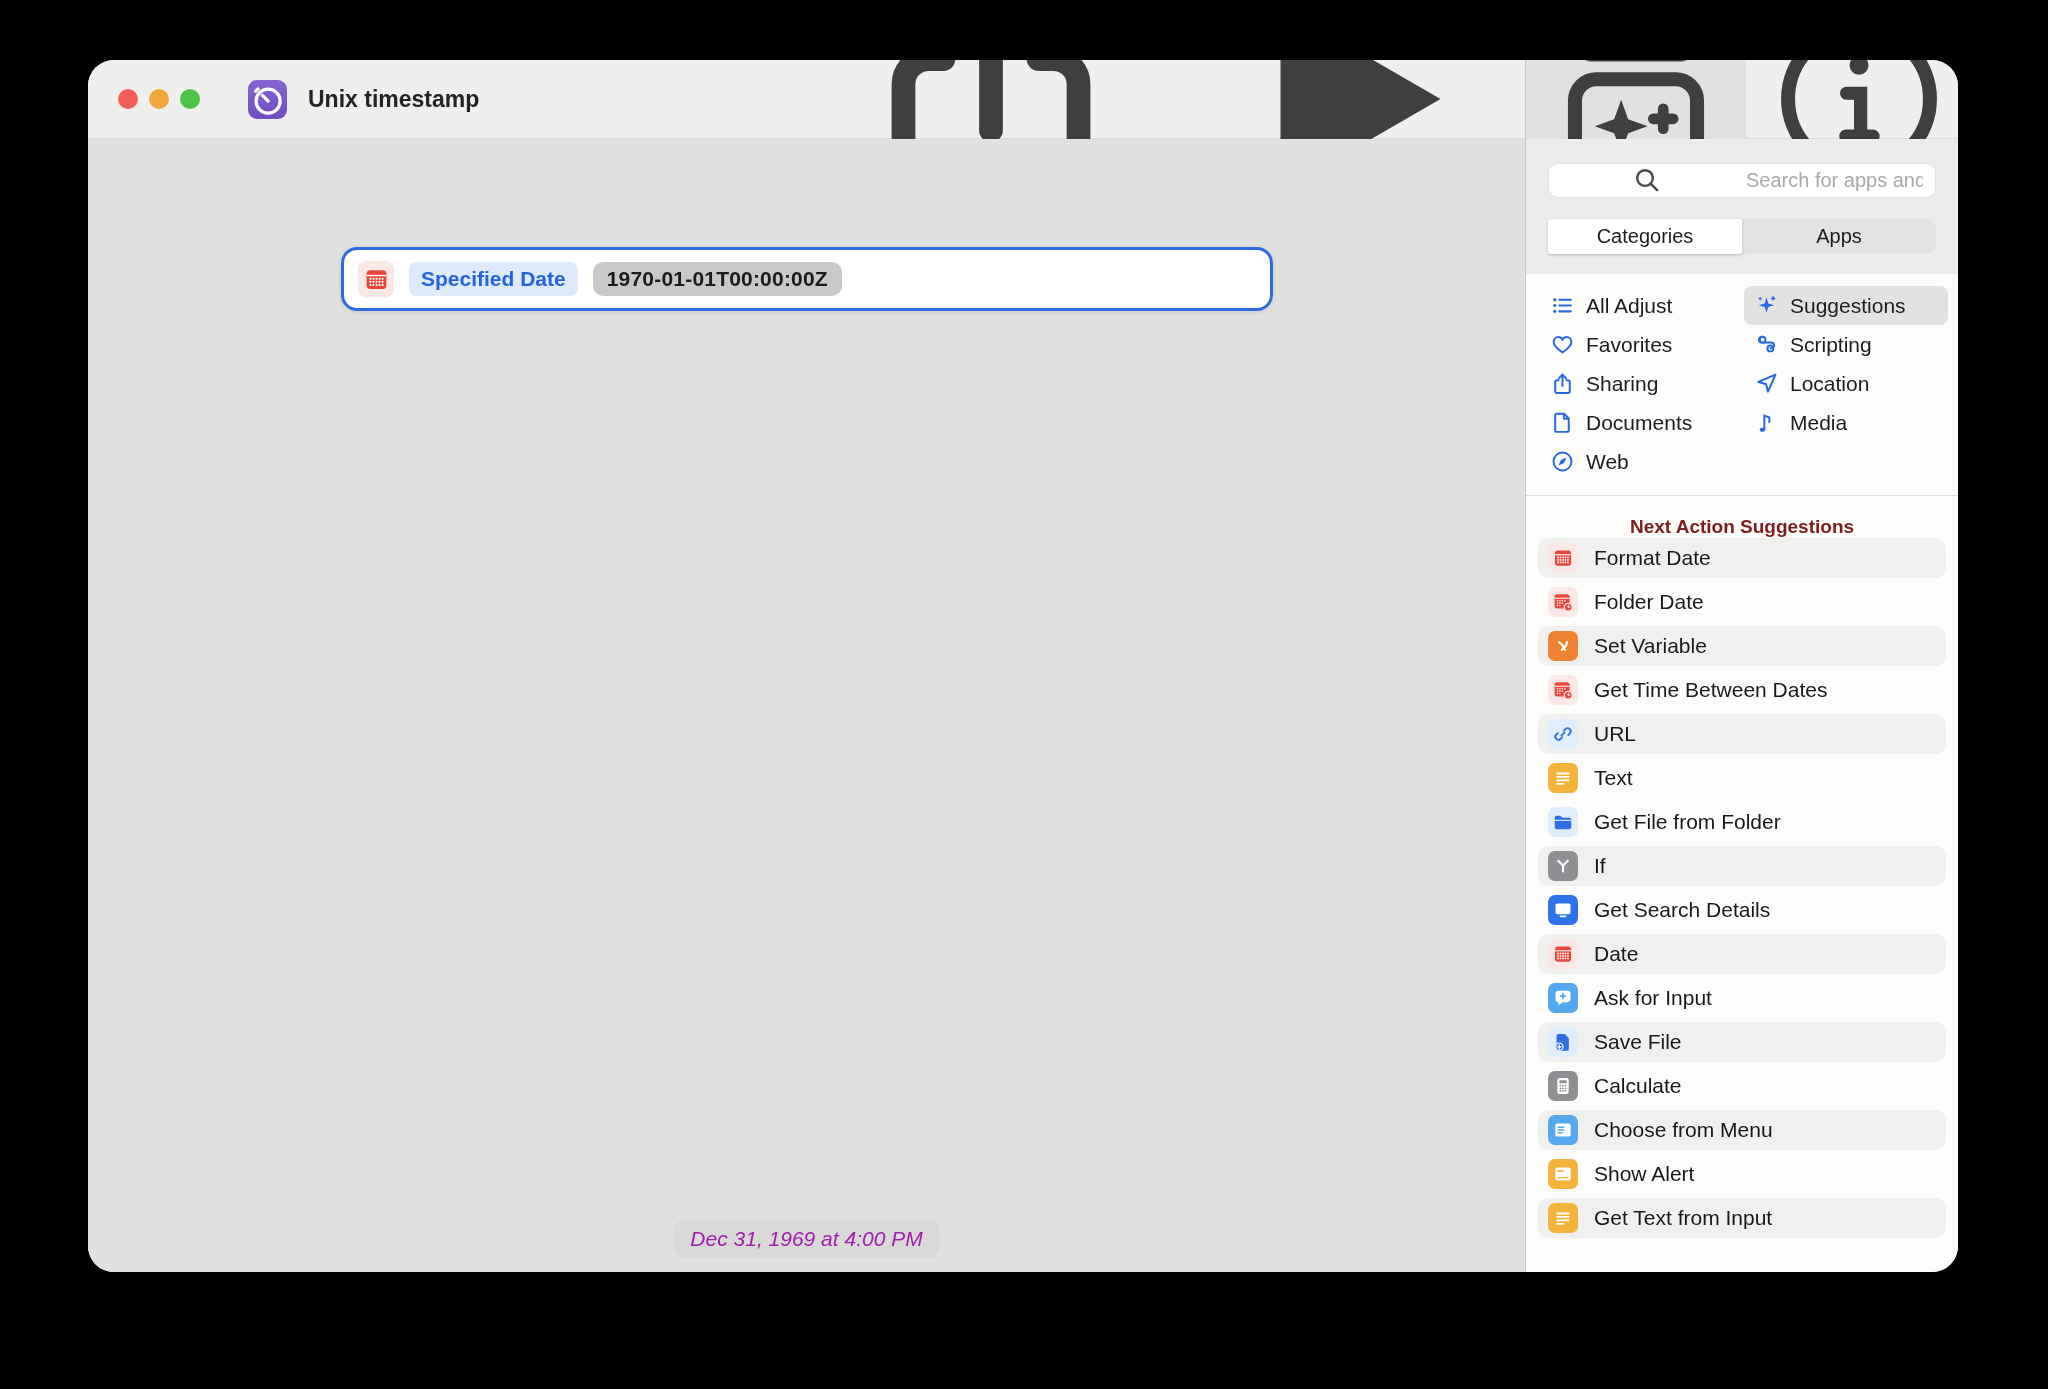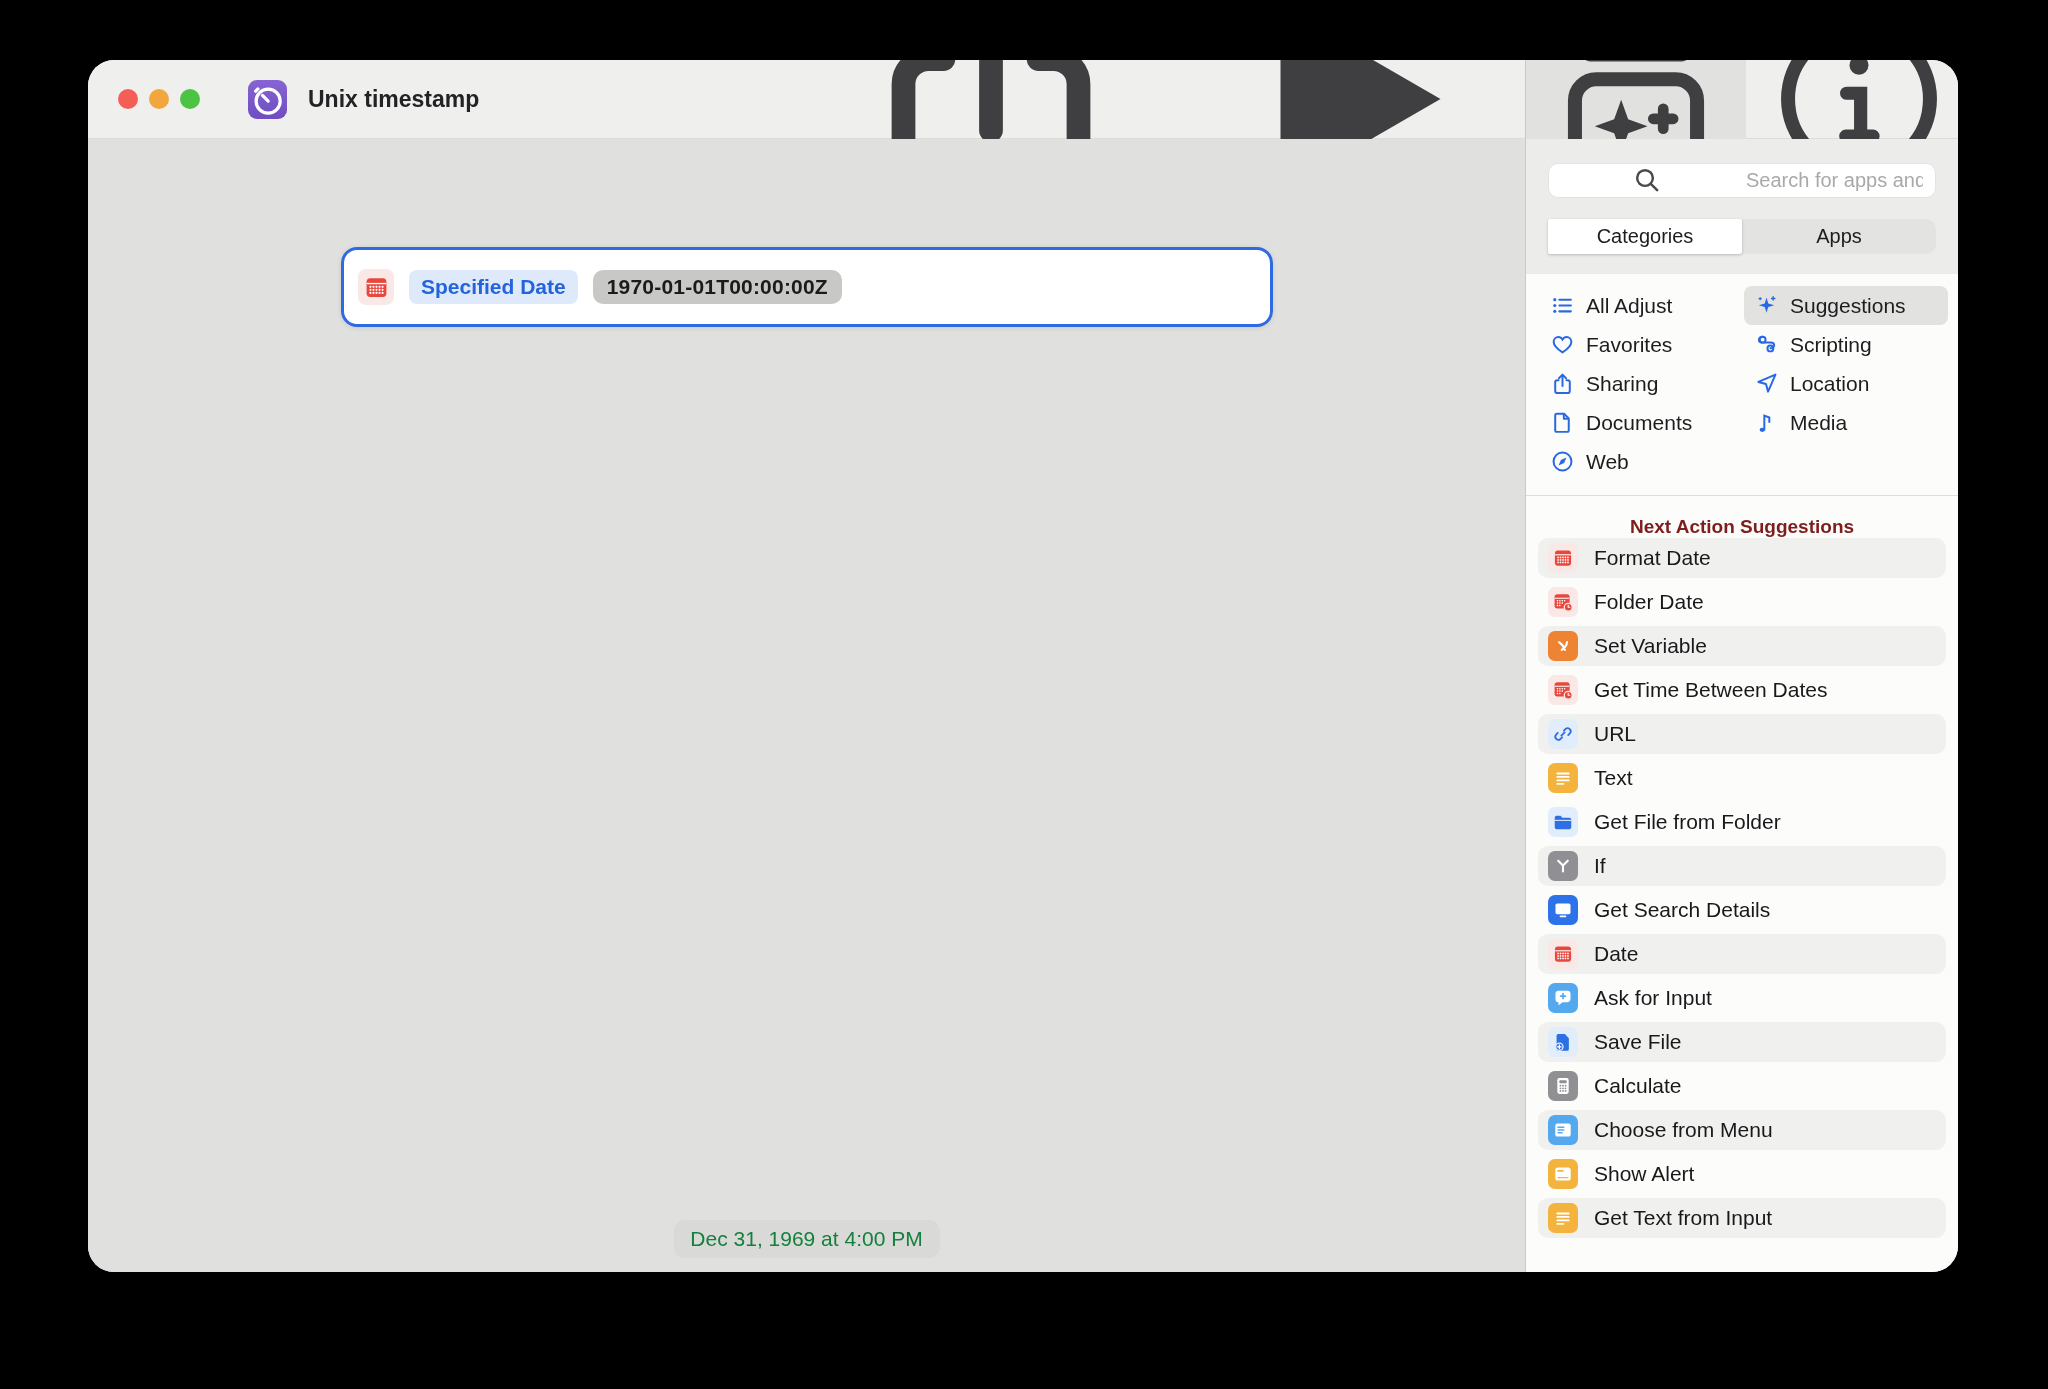--- a/index.html
+++ b/index.html
@@ -29,34 +29,34 @@
   .btn-play{margin-right:32px;}
   .btn-play svg{width:26px;height:26px;}
   .btn-library{background:#E1E1DF;border-radius:9px;padding:5px 11px;}
   .btn-library svg{width:31px;height:31px;}
   .btn-info svg{width:31px;height:31px;}
   
   .wbody{flex:1;display:flex;min-height:0;}
   .canvas{width:1438px;flex:none;box-sizing:border-box;background:#E0E0DE;
           border-right:1px solid #C9C9C7;position:relative;}
   
-  .action-card{position:absolute;left:253px;top:108px;width:932px;height:80px;box-sizing:border-box;
+  .action-card{position:absolute;left:253px;top:108px;width:932px;height:64px;box-sizing:border-box;
                background:#FFF;border:3px solid #2D6BE2;border-radius:16px;
                display:flex;align-items:center;padding:0 14px;gap:15px;
                box-shadow:0 1px 5px rgba(0,0,0,.10);}
   .card-tile{width:36px;height:36px;border-radius:8px;flex:none;
              display:flex;align-items:center;justify-content:center;}
   .card-tile svg{width:27px;height:27px;}
   .card-label{background:#DEE9FB;color:#2363DC;font-weight:700;font-size:21px;
               padding:5px 12px;border-radius:8px;}
   .card-token{background:#C8C8C6;color:#1B1B1D;font-weight:700;font-size:21px;
               padding:5px 14px;border-radius:10px;letter-spacing:.2px;}
   .tooltip{position:absolute;left:50%;top:1081px;transform:translateX(-50%);
-           background:#D9D9D7;color:#15803d;font-size:21px;padding:7px 17px;border-radius:11px;
-           white-space:nowrap;}
+           background:#D9D9D7;color:#a21caf;font-size:21px;padding:7px 17px;border-radius:11px;
+           white-space:nowrap;font-style:italic;}
   
   .sidebar{flex:1;background:#FCFCFB;display:flex;flex-direction:column;overflow:hidden;}
   .side-panel{flex:none;background:#ECECEA;padding:24px 22px 20px;}
   .searchbox{height:35px;background:#FFF;border:1px solid #E3E3E1;border-radius:10px;
              display:flex;align-items:center;padding:0 10px;gap:8px;box-sizing:border-box;}
   .searchbox svg{width:22px;height:22px;color:#4A4A48;flex:none;}
   .searchbox input{border:none;outline:none;background:transparent;font-size:20px;color:#333;
                    width:100%;font-family:inherit;}
   .searchbox input::placeholder{color:#A9A9A7;}
   .segmented{margin-top:21px;height:35px;background:#E3E3E1;border-radius:10px;display:flex;}

